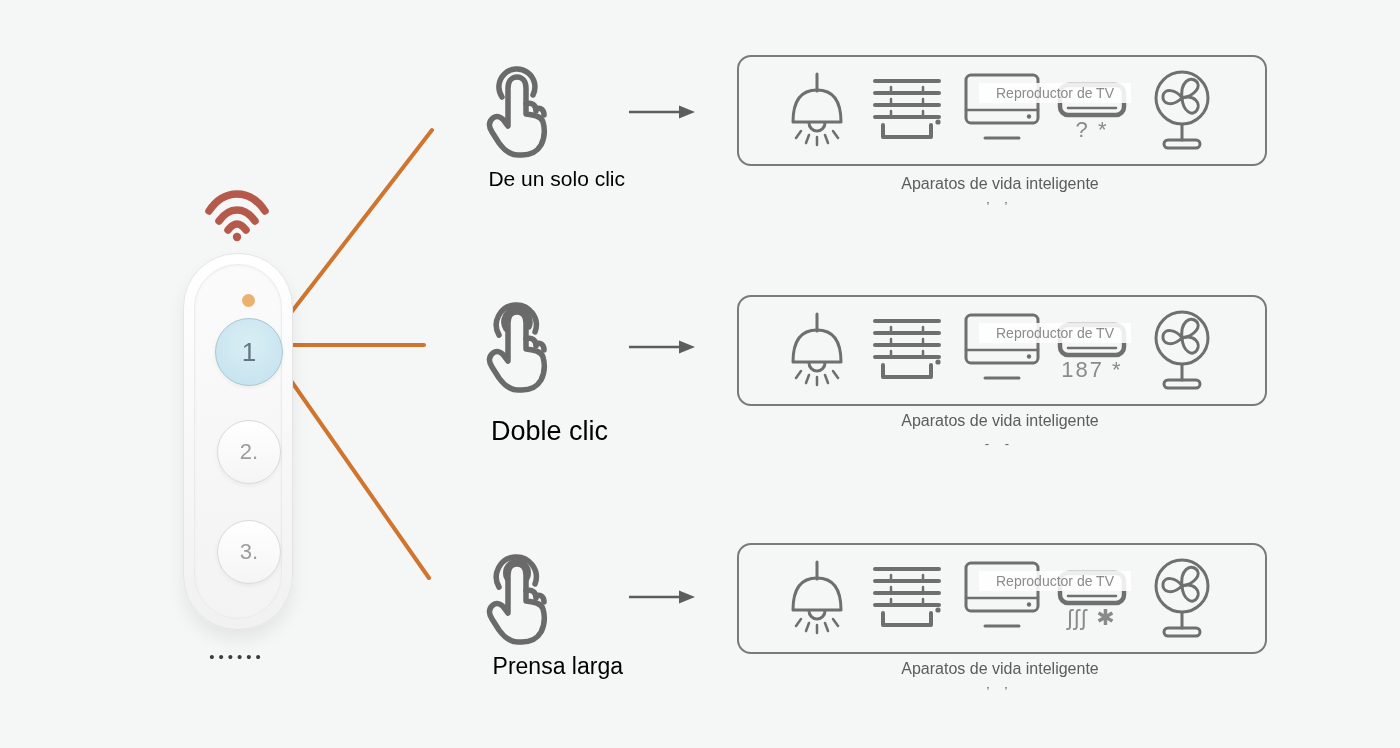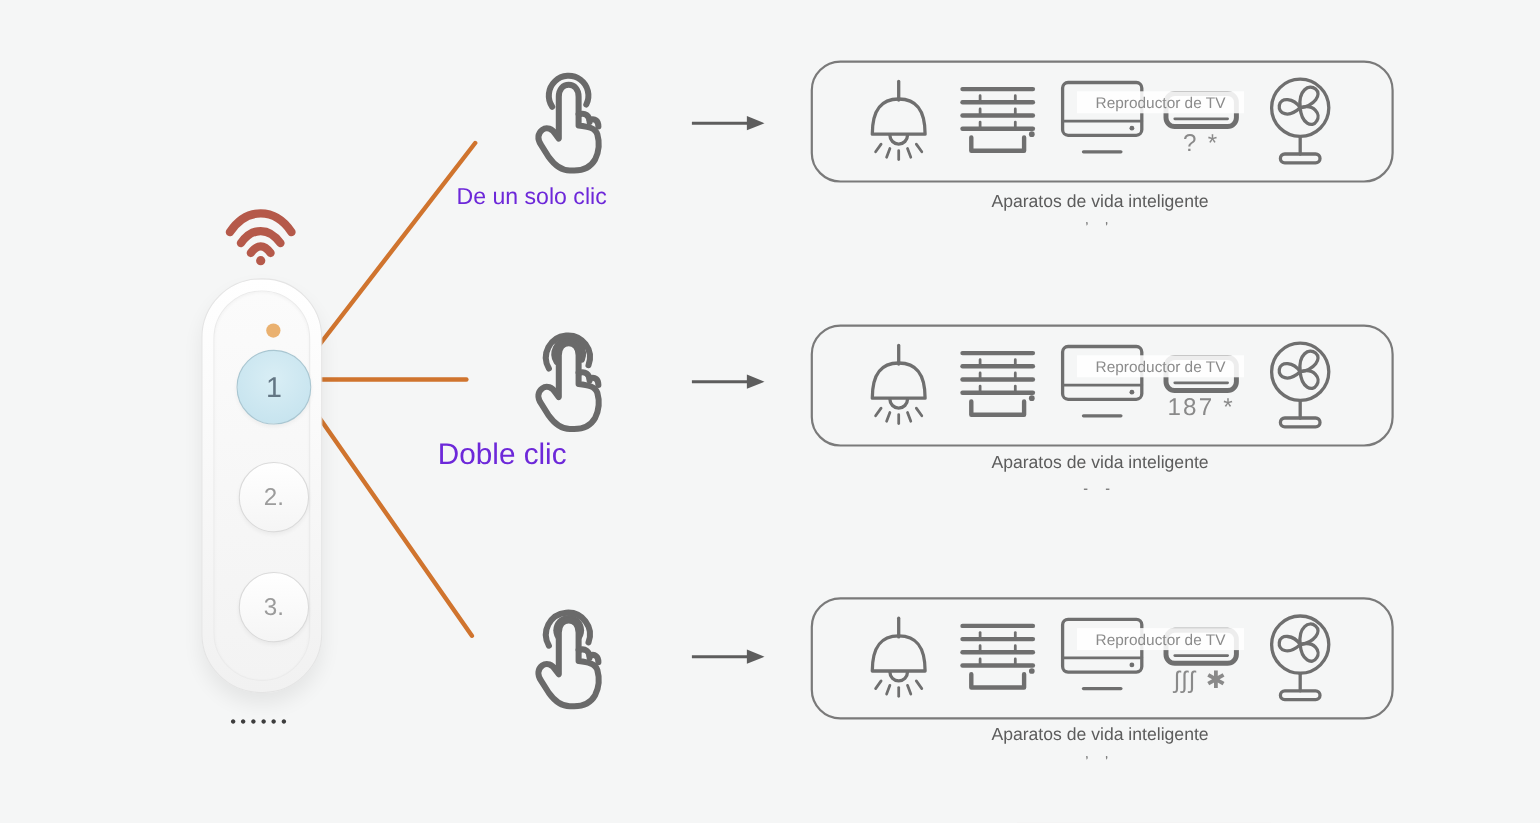--- a/index.html
+++ b/index.html
@@ -23,33 +23,33 @@
   .rbtn3{left:22px;top:255px;width:62px;height:62px;font-size:22px;color:#9c9c9c;
     background:linear-gradient(#ffffff,#f5f5f5);border:1px solid #dadada;}
   .remote-dots{position:absolute;left:183px;top:648px;width:108px;text-align:center;
     font-size:15px;letter-spacing:4px;color:#3d3d3d;}
 
   
   .hand{position:absolute;width:95px;height:100px;}
   .g1{left:468px;top:64px;}
   .g2{left:468px;top:299px;}
   .g3{left:468px;top:551px;}
-  .gesture-label{position:absolute;width:210px;text-align:left;color:#6d28d9;}
+  .gesture-label{position:absolute;width:210px;text-align:right;color:#000000;}
   .gl1{left:415px;top:167px;font-size:21px;}
-  .gl2{left:398px;top:398px;font-size:27px;}
+  .gl2{left:398px;top:416px;font-size:27px;}
   .gl3{left:413px;top:653px;font-size:23px;}
 
   .arrow{position:absolute;width:70px;height:16px;}
   .ar1{left:627px;top:104px;}
   .ar2{left:627px;top:339px;}
   .ar3{left:627px;top:589px;}
 
   
   .dev-box{position:absolute;left:737px;width:526px;height:107px;
-    border:2px solid #7a7a7a;border-radius:27px;background:transparent;}
+    border:2px solid #7a7a7a;border-radius:14px;background:transparent;}
   .db1{top:55px;} .db2{top:295px;} .db3{top:543px;}
   .dev-icon{position:absolute;}
   .ic-lamp{left:40px;top:13px;}
   .ic-blinds{left:130px;top:19px;}
   .ic-tv{left:224px;top:15px;z-index:1;}
   .ic-ac{left:317px;top:24px;z-index:2;}
   .ic-fan{left:411px;top:11px;}
   .player-label{position:absolute;left:240px;top:26px;width:152px;z-index:3;
     font-size:14px;color:#8b8b8b;text-align:center;background:rgba(255,255,255,0.88);
     padding:2px 0;white-space:nowrap;}
@@ -123,20 +123,21 @@
 
   <svg class="hand g3" viewBox="0 0 95 100">
     <circle cx="49" cy="22" r="14" fill="#6a6a6a"></circle>
     <g stroke="#6a6a6a" stroke-width="5.5" fill="none" stroke-linecap="round" stroke-linejoin="round">
       <path d="M31,36 A20,20 0 1 1 67,33"></path>
       <path fill="#f5f6f6" d="M40,62 L40,24 C40,17 44,13 49,13 C54,13 58,17 58,24 L58,50 C66,51 73,52 75,58 C77,65 77,73 73,81 C69,88 62,91 54,91 L50,91 C42,91 36,86 31,79 L24,68 C20,62 21,57 25,54 C29,51 34,53 37,58 Z"></path>
       <path d="M58,40 C64,38 68,41 68,47"></path>
       <path d="M68,45 C73,43 76,46 76,51"></path>
     </g>
   </svg>
+  <div class="gesture-label gl3">Prensa larga</div>
 
   <svg class="arrow ar1" viewBox="0 0 70 16">
     <line x1="2" y1="8" x2="54" y2="8" stroke="#5d5d5d" stroke-width="2.6"></line>
     <polygon points="52,1.5 52,14.5 68,8" fill="#5d5d5d"></polygon>
   </svg>
   <svg class="arrow ar2" viewBox="0 0 70 16">
     <line x1="2" y1="8" x2="54" y2="8" stroke="#5d5d5d" stroke-width="2.6"></line>
     <polygon points="52,1.5 52,14.5 68,8" fill="#5d5d5d"></polygon>
   </svg>
   <svg class="arrow ar3" viewBox="0 0 70 16">

